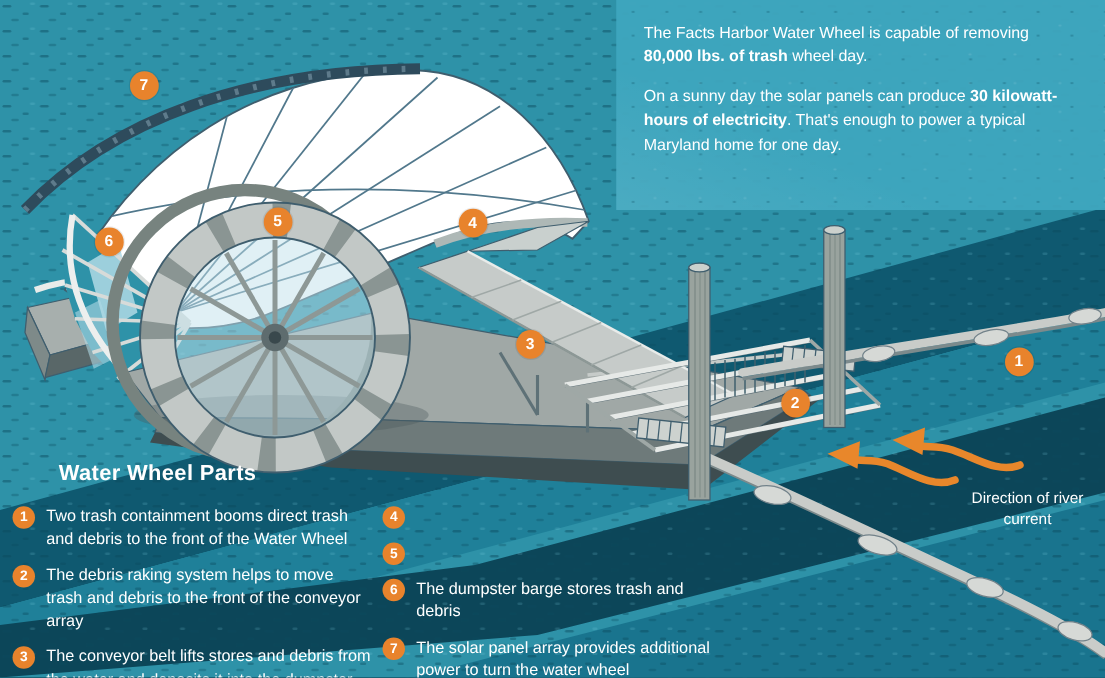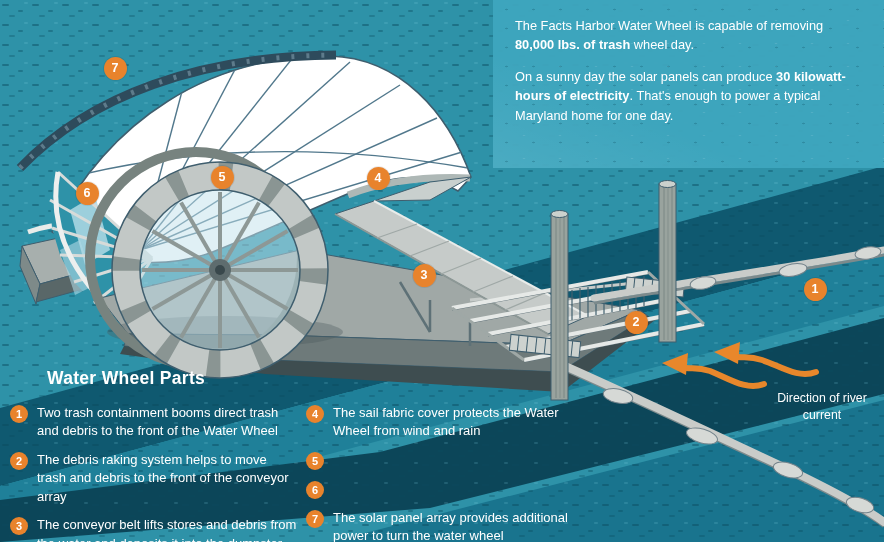--- a/index.html
+++ b/index.html
@@ -285,27 +285,27 @@
     </div>
     <div class="item">
       <div class="badge">3</div>
       <p>The conveyor belt lifts stores and debris from the water and deposits it into the dumpster barge</p>
     </div>
   </div>
 
   <div class="col col2">
     <div class="item">
       <div class="badge">4</div>
-      <p>The sail fabric cover protects the Water Wheel from wind and rain</p>
     </div>
     <div class="item">
       <div class="badge">5</div>
     </div>
     <div class="item">
       <div class="badge">6</div>
+      <p>The dumpster barge stores trash and debris</p>
     </div>
     <div class="item">
       <div class="badge">7</div>
       <p>The solar panel array provides additional power to turn the water wheel</p>
     </div>
   </div>
 
   <div class="current-label">Direction of river current</div>
 
   <div class="marker" style="left:815px;top:289px;">1</div>

